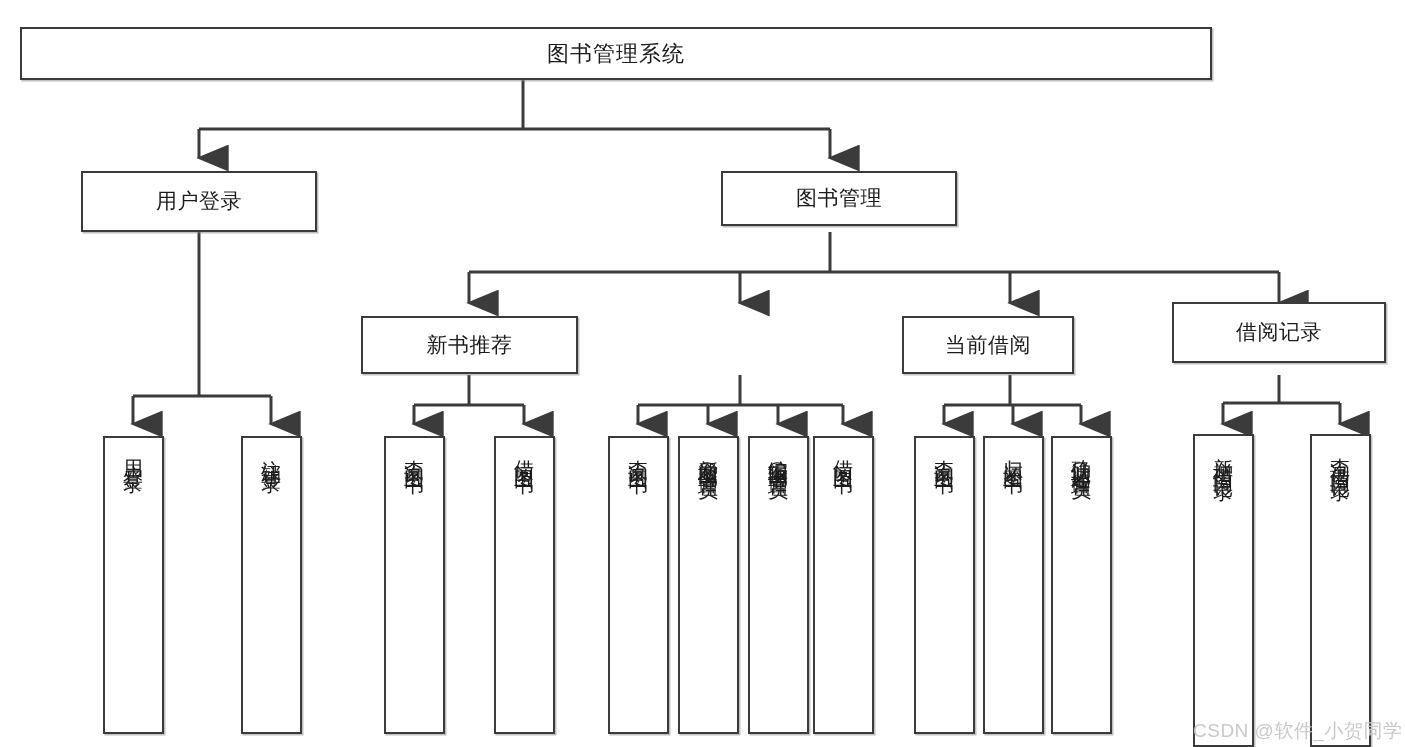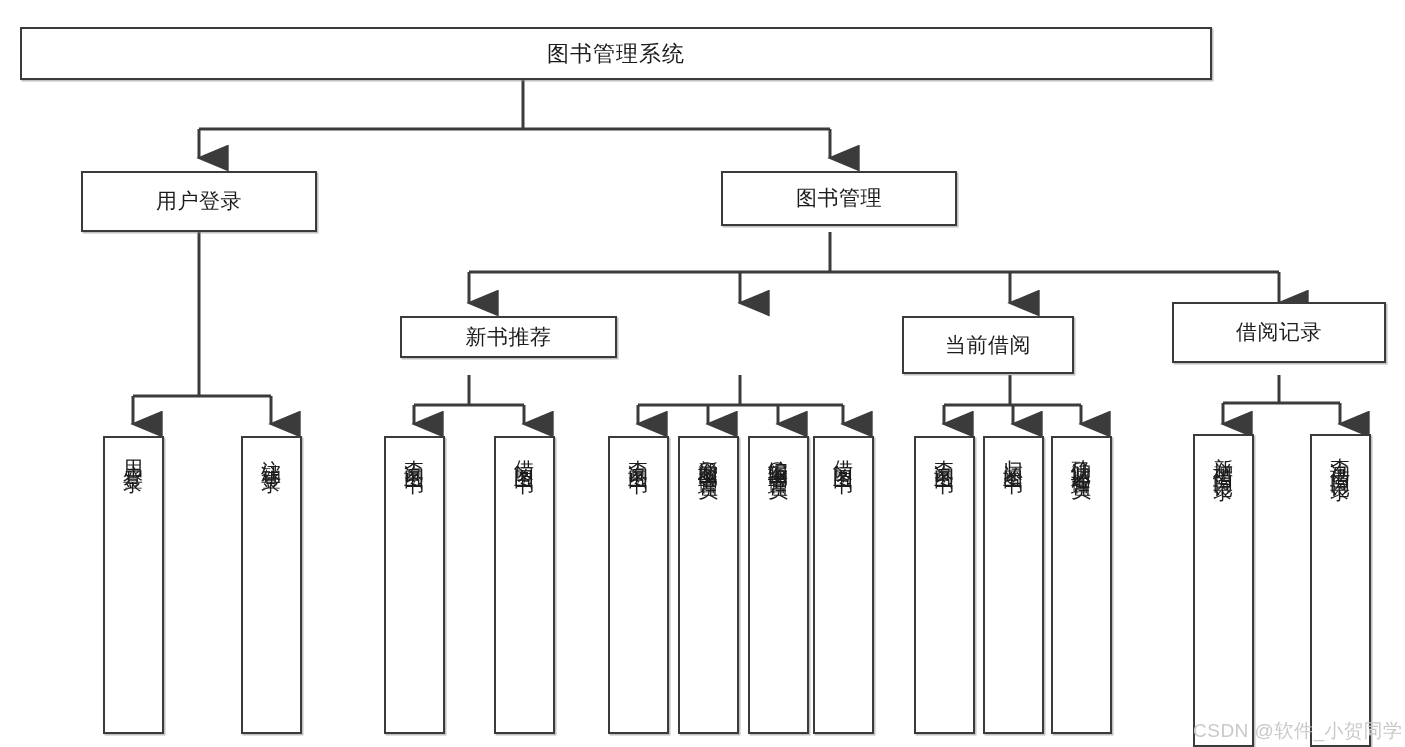--- a/index.html
+++ b/index.html
@@ -139,21 +139,21 @@
     <span class="lbl">图书管理系统</span>
   </div>
 
   <div class="node h" style="left:81px; top:171px; width:236px; height:61px;">
     <span class="lbl">用户登录</span>
   </div>
   <div class="node h" style="left:711px; top:171px; width:236px; height:55px;margin-left:10px;">
     <span class="lbl">图书管理</span>
   </div>
 
-  <div class="node h" style="left:361px; top:316px; width:217px; height:42px;margin-left:39px;">
+  <div class="node h" style="left:361px; top:316px; width:217px; height:58px;">
     <span class="lbl">新书推荐</span>
   </div>
   <div class="node h" style="left:902px; top:316px; width:172px; height:58px;">
     <span class="lbl">当前借阅</span>
   </div>
   <div class="node h" style="left:1172px; top:302px; width:214px; height:61px;">
     <span class="lbl">借阅记录</span>
   </div>
 
   <div class="node v" style="left:103px; top:436px; width:61px; height:298px;">

